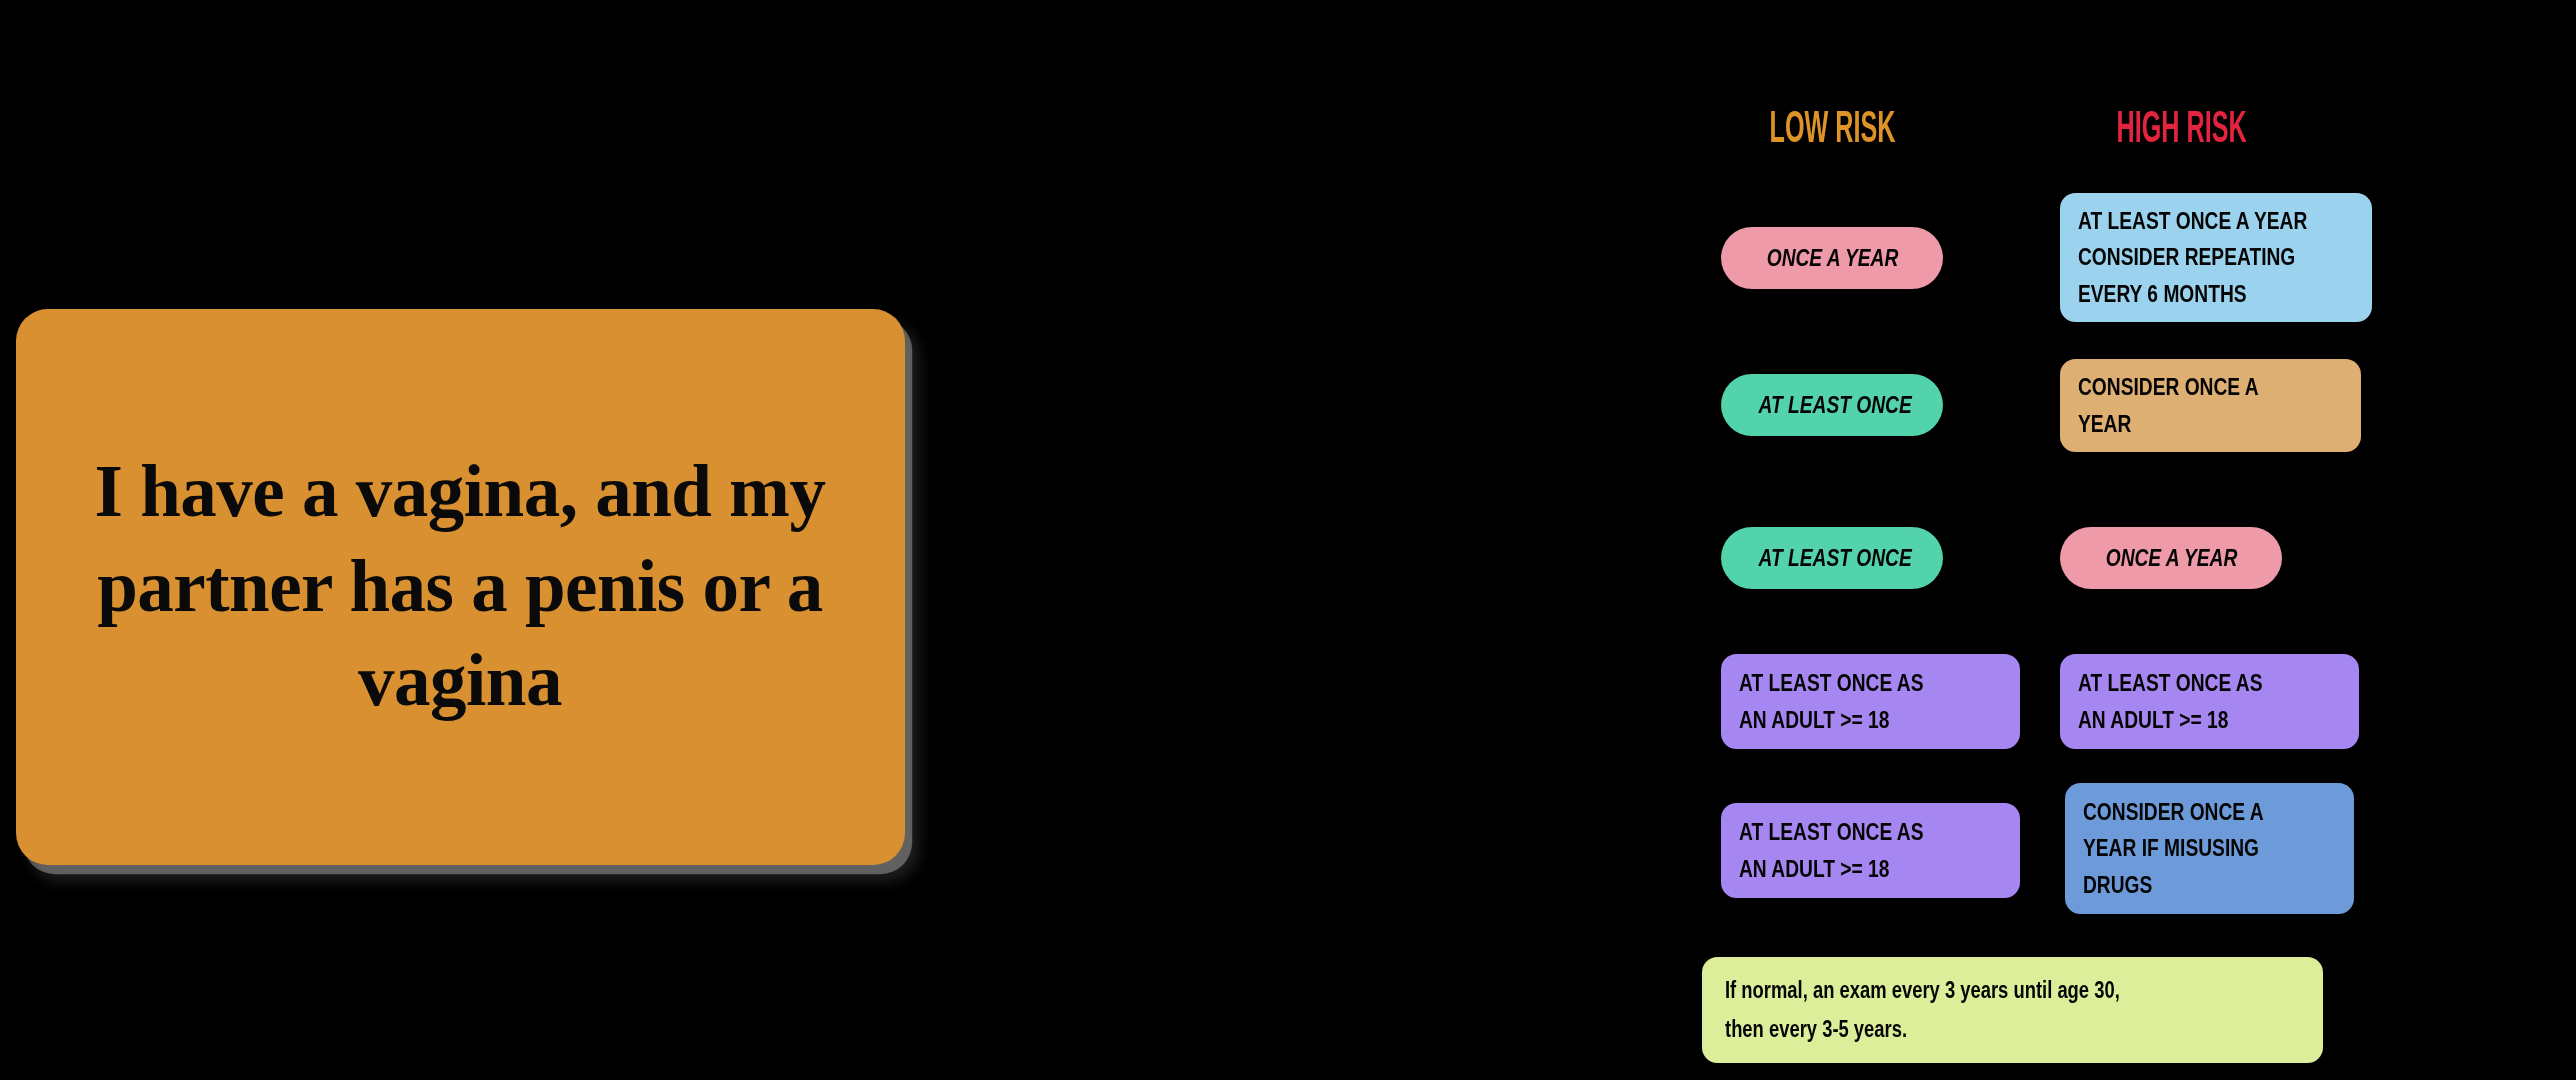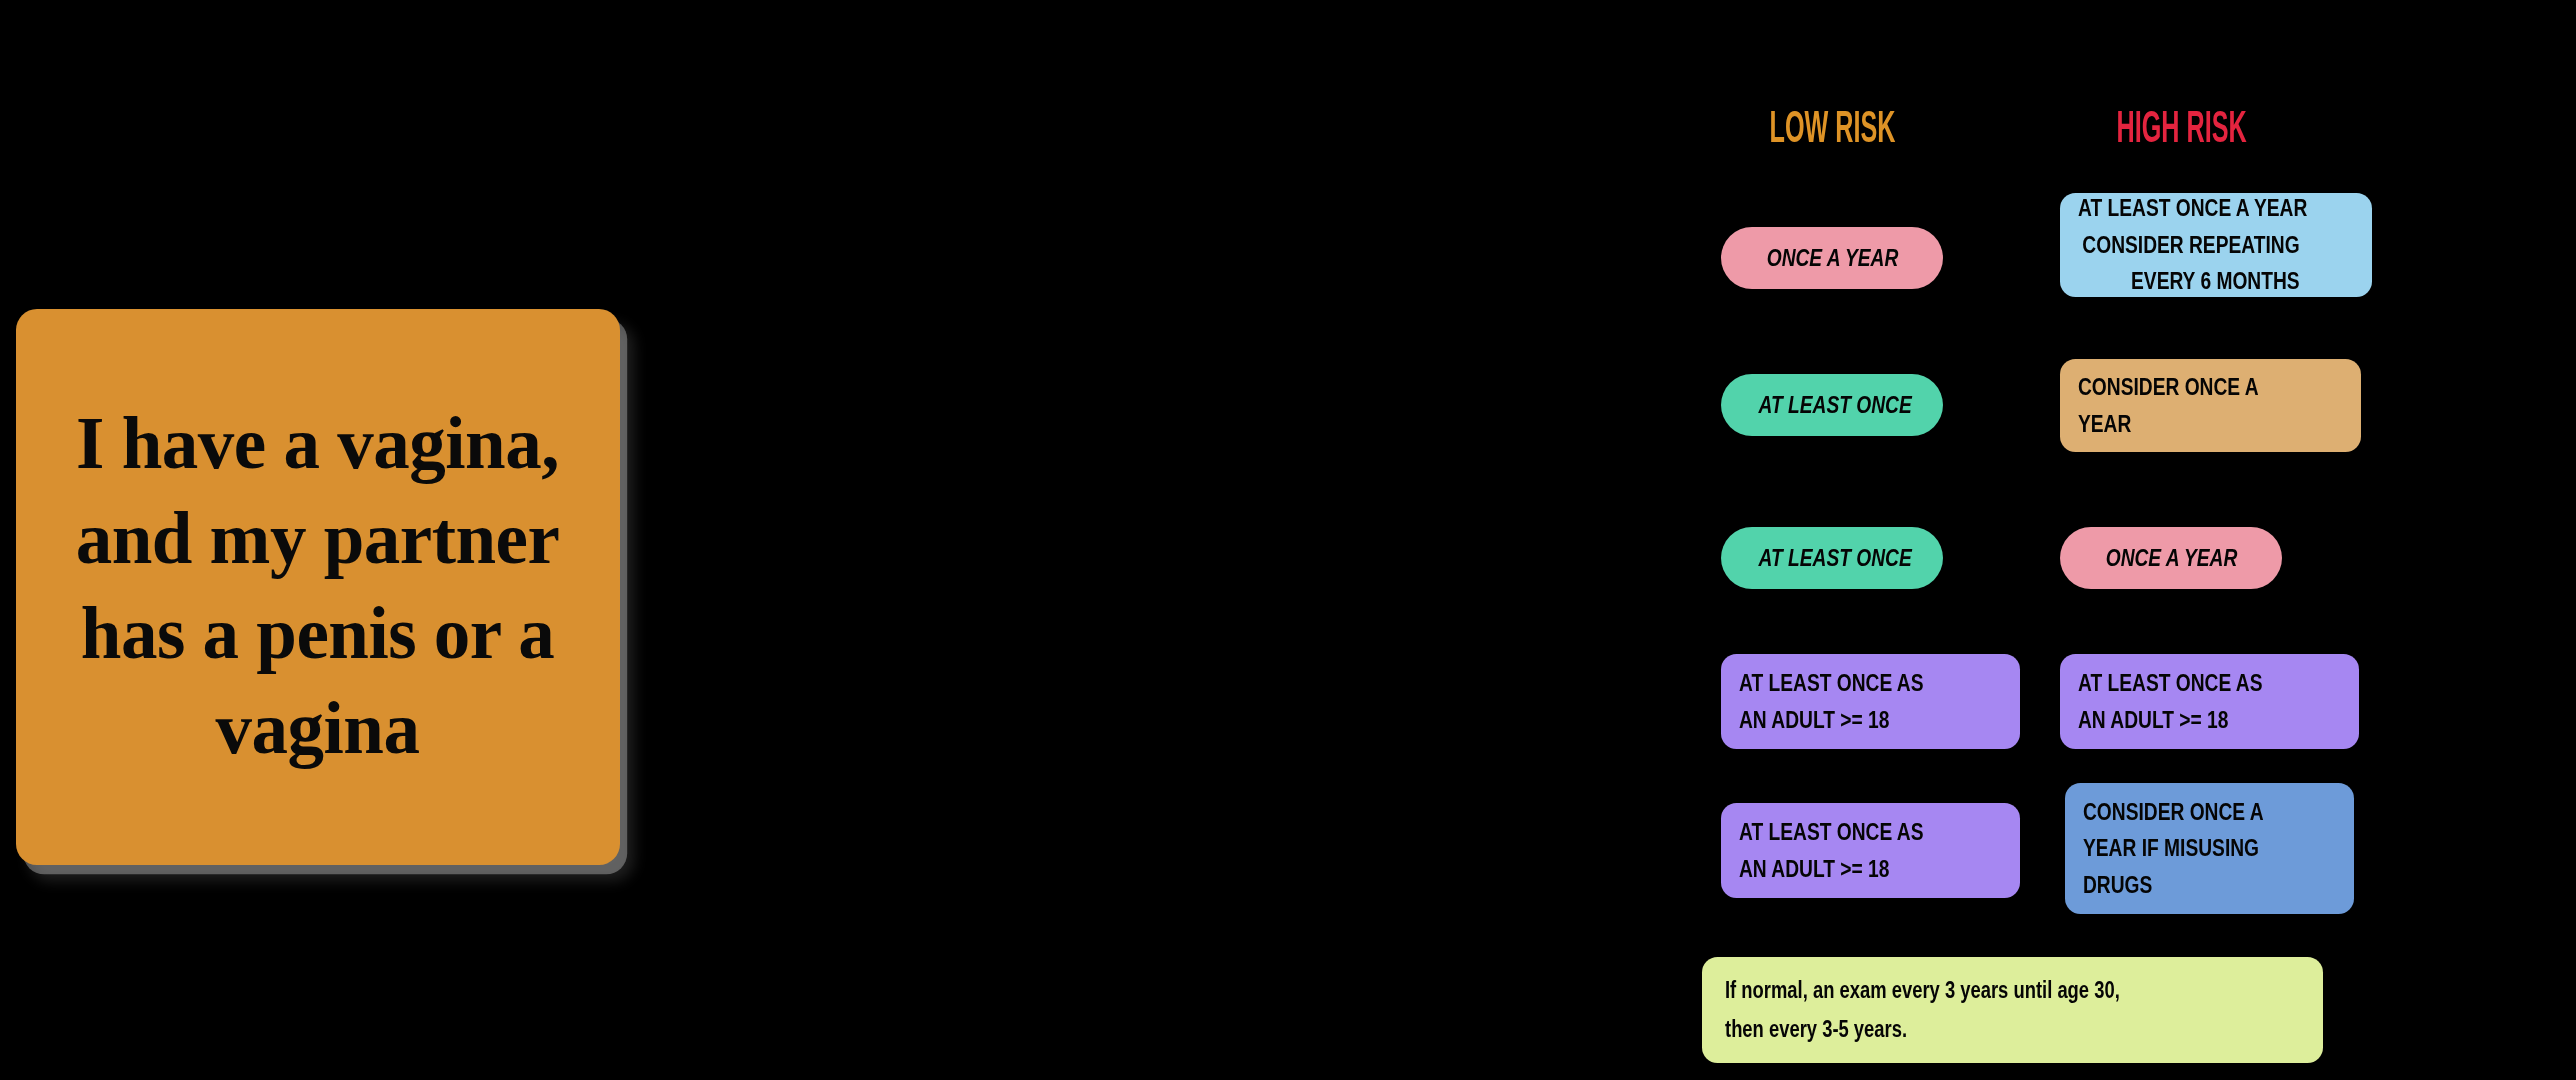--- a/index.html
+++ b/index.html
@@ -3,23 +3,23 @@
 <meta charset="utf-8">
 <style>
   html,body{margin:0;padding:0;background:#000;}
   body{
     width:3232px;height:1080px;position:relative;overflow:hidden;
     font-family:"Liberation Sans", sans-serif;
   }
 
   
   #question-card{
-    position:absolute;left:15.5px;top:309px;width:604px;height:556px;
+    position:absolute;left:15.5px;top:309px;width:889px;height:556px;
     background:var(--orange,#D99030);
-    border-radius:21px;
+    border-radius:32px;
     box-shadow:7.2px 9.3px 0 0 rgba(255,255,255,.30),
                13.4px 15.5px 13.4px 0 rgba(255,255,255,.12);
     display:flex;align-items:center;justify-content:center;
     padding:20.6px 46px;box-sizing:border-box;
   }
   #question-card .q-text{
     font-family:"Liberation Serif", serif;
     font-weight:700;font-size:73px;line-height:1.30;
     color:#0a0a0a;text-align:center;letter-spacing:-0.5px;
   }
@@ -79,21 +79,21 @@
 </div>
 
 <div id="matrix">
 
   <div class="col-head" id="head-low-risk" style="position:absolute;left:53px;top:101px;width:216px;">LOW RISK</div>
   <div class="col-head" id="head-high-risk" style="position:absolute;left:400px;top:101px;width:216px;">HIGH RISK</div>
 
   <div class="cell center pill" style="left:52px;top:227px;width:222px;height:62px;background:#EE9AA8;padding:0 18.5px;">
     <div class="line">ONCE A YEAR</div>
   </div>
-  <div class="cell rounded" style="left:391px;top:193px;width:312px;height:104px;background:#9BD3EE;padding:0 17.5px;text-align:right;">
+  <div class="cell rounded" style="left:391px;top:193px;width:312px;height:129px;background:#9BD3EE;padding:0 17.5px;">
     <div class="line">AT LEAST ONCE A YEAR</div>
     <div class="line">CONSIDER REPEATING</div>
     <div class="line">EVERY 6 MONTHS</div>
   </div>
   <div class="verdict v-yes" style="left:850px;top:199px;width:206px;">
     
   </div>
   <div class="verdict v-no" style="left:850px;top:250px;width:206px;">
     
   </div>

